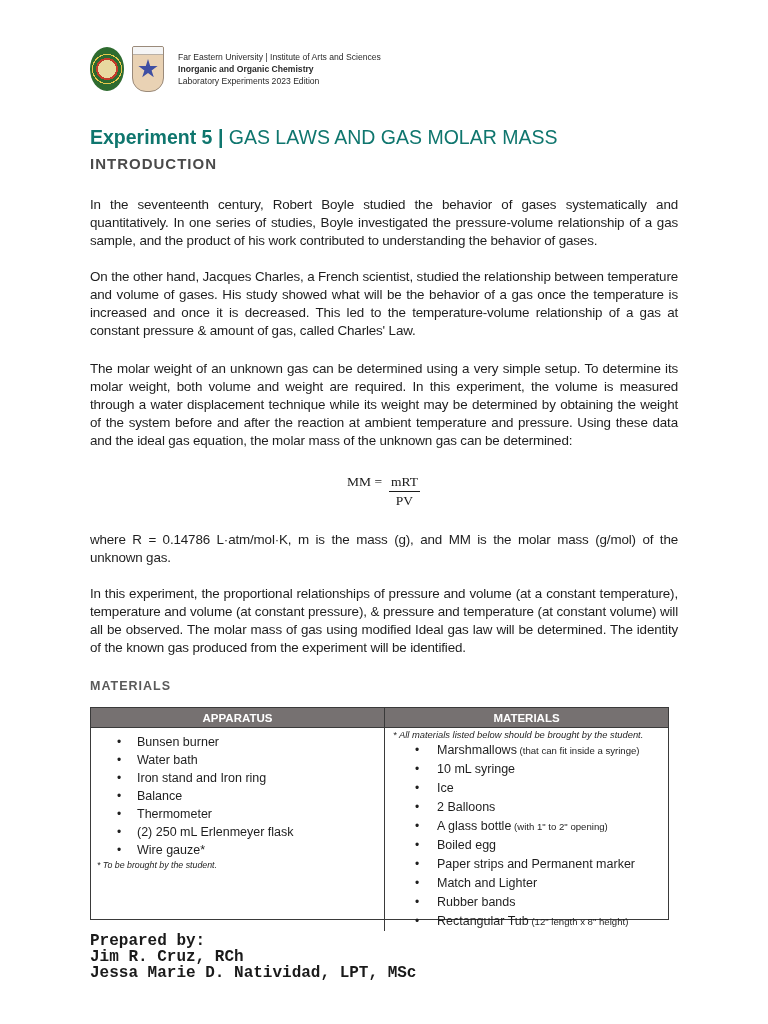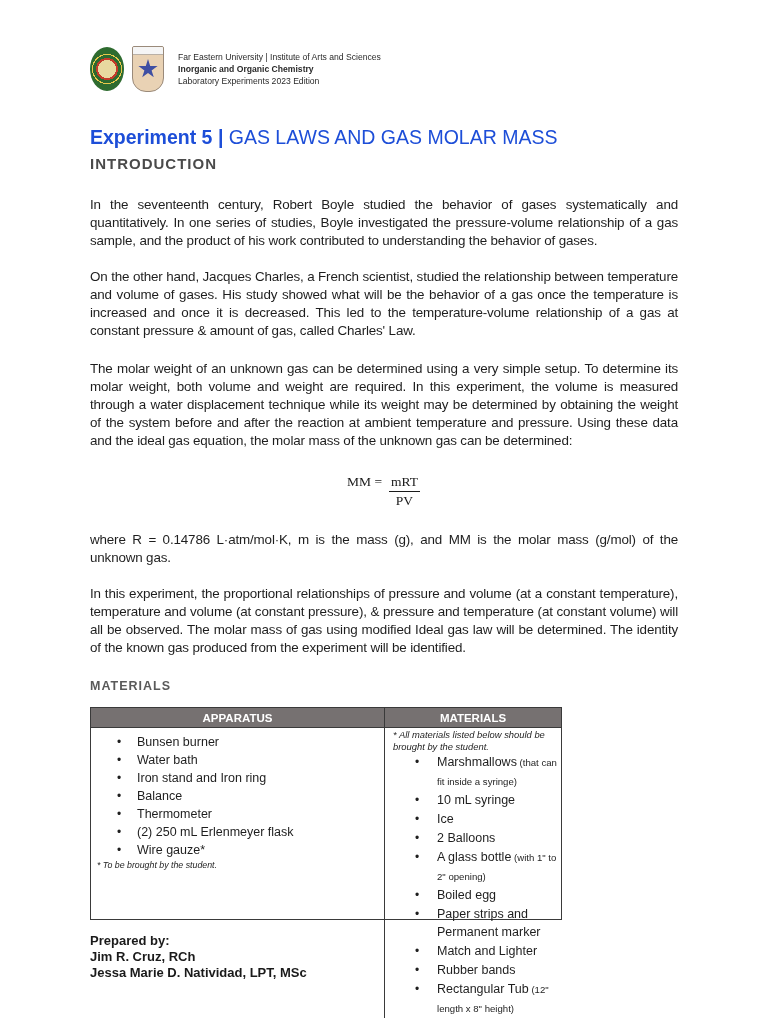--- a/index.html
+++ b/index.html
@@ -9,21 +9,21 @@
   
   .header { position: absolute; left: 90px; top: 44px; height: 50px; display: flex; align-items: center; }
   .logo1 { width: 34px; height: 44px; border-radius: 50%; background: radial-gradient(circle at 50% 50%, #e8d9a0 0 9px, #c43a2a 9px 11px, #2d6a2f 11px 14px, #e7c84a 14px 15px, #2e6b2f 15px); margin-right: 8px; position: relative; }
   .logo2 { width: 30px; height: 44px; background: #e9d2b4; border: 1px solid #9a8a7a; border-radius: 2px 2px 14px 14px; position: relative; overflow: hidden; }
   .logo2 .band { position: absolute; left: 0; right: 0; top: 0; height: 7px; background: #f5f5f5; border-bottom: 1px solid #b9b0a6; }
   .logo2 .star { position: absolute; left: 5px; top: 12px; width: 20px; height: 20px; background: #3f4fa3; clip-path: polygon(50% 0%, 61% 35%, 98% 35%, 68% 57%, 79% 91%, 50% 70%, 21% 91%, 32% 57%, 2% 35%, 39% 35%); }
   .header-text { margin-left: 14px; font-family: "Liberation Sans", sans-serif; font-size: 8.6px; line-height: 12px; color: #2a2a2a; }
   .header-text .bold { font-weight: bold; }
 
   
-  .exp-title { position: absolute; left: 90px; top: 126px; font-family: "Liberation Sans", sans-serif; font-size: 19.5px; color: #1d4ed8; white-space: nowrap; }
+  .exp-title { position: absolute; left: 90px; top: 126px; font-family: "Liberation Sans", sans-serif; font-size: 19.5px; color: #0f766e; white-space: nowrap; }
   .exp-title .b { font-weight: bold; }
   .section-heading { position: absolute; left: 90px; font-family: "Liberation Sans", sans-serif; font-weight: bold; color: #4a4a4a; letter-spacing: 1px; }
   .intro-h { top: 155px; font-size: 15px; }
   .mat-h { top: 679px; font-size: 12.5px; color: #5a5a5a; }
 
   
   .para { position: absolute; left: 90px; width: 588px; font-family: "Liberation Sans", sans-serif; font-size: 13.4px; line-height: 18px; text-align: justify; color: #1e1e1e; letter-spacing: -0.15px; }
   .p1 { top: 196px; }
   .p2 { top: 268px; }
   .p3 { top: 360px; }
@@ -31,37 +31,37 @@
   .p5 { top: 585px; }
 
   
   .formula { position: absolute; left: 347px; top: 474px; font-family: "Liberation Serif", serif; font-size: 13.5px; display: flex; align-items: flex-start; color: #1a1a1a; }
   .formula .lhs { margin-right: 4px; }
   .frac { display: inline-flex; flex-direction: column; align-items: center; margin-left: 3px; }
   .frac .num { padding: 0 2px 1px; border-bottom: 1px solid #1a1a1a; }
   .frac .den { padding-top: 1px; }
 
   
-  .mtable { position: absolute; left: 90px; top: 707px; width: 472px; height: 213px; border: 1px solid #3a3a3a; box-sizing: border-box; display: grid; grid-template-columns: 294px 1fr; grid-template-rows: 20px 1fr; }
+  .mtable { position: absolute; left: 90px; top: 707px; width: 579px; height: 213px; border: 1px solid #3a3a3a; box-sizing: border-box; display: grid; grid-template-columns: 294px 1fr; grid-template-rows: 20px 1fr; }
   .th { background: #767171; color: #ffffff; font-family: "Liberation Sans", sans-serif; font-weight: bold; font-size: 11.5px; text-align: center; line-height: 20px; border-bottom: 1px solid #3a3a3a; }
   .th.left { border-right: 1px solid #3a3a3a; }
   .td { font-family: "Liberation Sans", sans-serif; color: #1e1e1e; position: relative; }
   .td.left { border-right: 1px solid #3a3a3a; }
   .list { list-style: none; margin: 0; padding: 0; }
   .list li { position: relative; font-size: 12.5px; line-height: 18px; padding-left: 46px; }
   .list li::before { content: "\2022"; position: absolute; left: 26px; top: 0; font-size: 12px; }
   .td.left .list { padding-top: 5px; }
   .note { font-style: italic; font-size: 8.8px; line-height: 12px; padding-left: 6px; }
   .td.right .note { padding-top: 1px; padding-left: 8px; font-size: 9.4px; }
   .td.right .list li { padding-left: 52px; }
   .td.right .list li::before { left: 30px; }
   .small { font-size: 9.6px; }
 
   
-  .footer { position: absolute; left: 90px; top: 933px; font-family: Liberation Sans, sans-serif; font-weight: bold; font-size: 13px; line-height: 16px; color: #1a1a1a; }
+  .footer { position: absolute; left: 90px; top: 933px; font-family: Liberation Mono, monospace; font-weight: bold; font-size: 16px; line-height: 16px; color: #1a1a1a; }
 </style>
 </head>
 <body>
 
 <div class="page">
 
   <div class="header">
     <div class="logo1"></div>
     <div class="logo2">
       <div class="band"></div>

